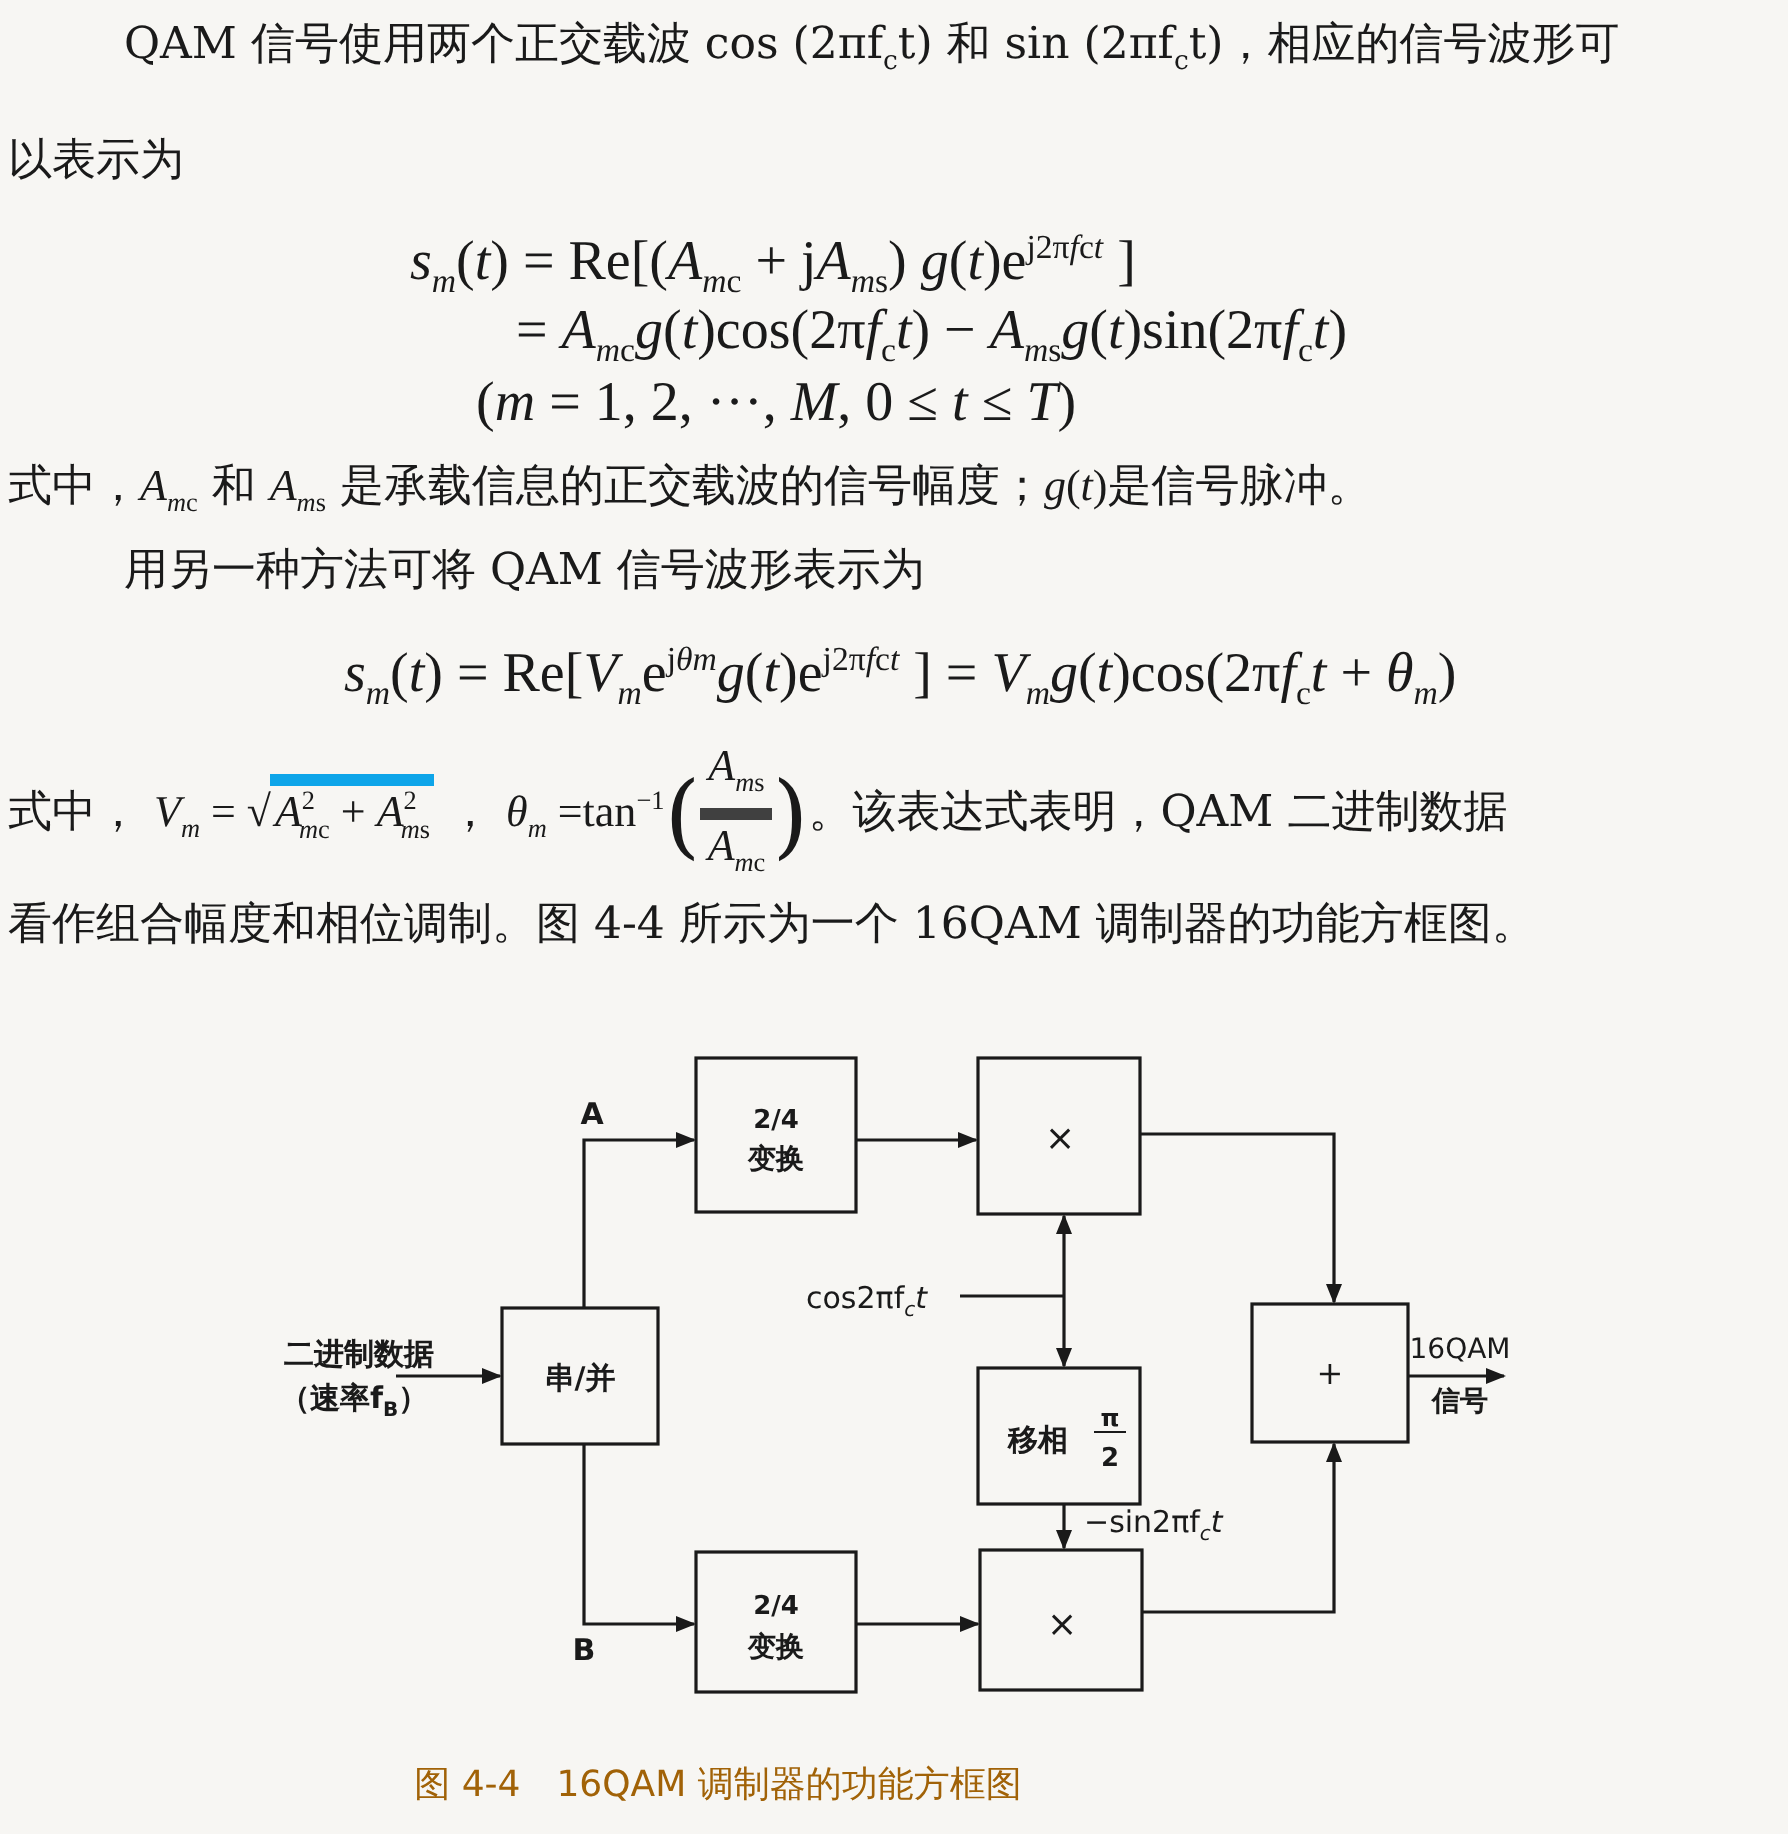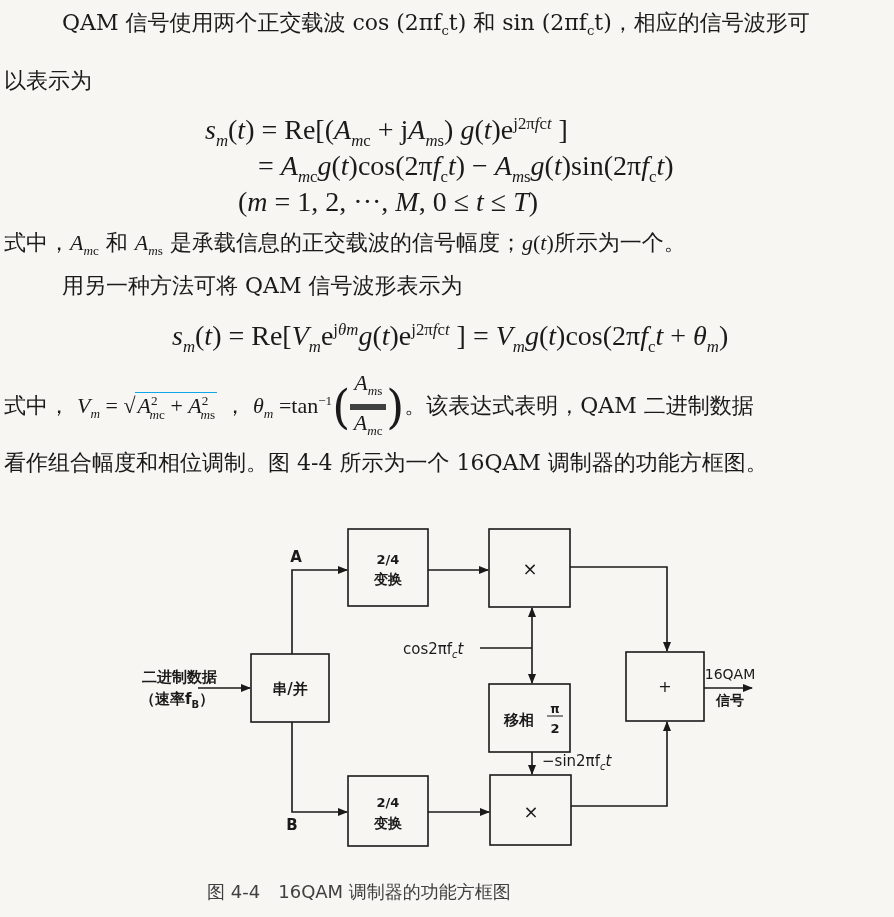--- a/index.html
+++ b/index.html
@@ -11,44 +11,44 @@
     position:relative;
   }
   .line { position:absolute; left:0; font-size:22px; white-space:nowrap; line-height:30px; }
   .math { font-family:Liberation Serif, serif; }
   sub, sup { font-size:0.6em; }
   .eq { position:absolute; font-family:"Liberation Serif", serif; font-size:28px; white-space:nowrap; line-height:32px; }
   .frac { display:inline-block; vertical-align:middle; text-align:center; }
   .frac span { display:block; line-height:26px; }
   .frac .num { border-bottom:6px solid #404040; padding:0 4px; }
   .paren { font-size:46px; vertical-align:middle; font-weight:100; }
-  .sqrt { border-top:1px solid #0ea5e9; padding:0 2px; }
+  .sqrt { border-top:6px solid #0ea5e9; padding:0 2px; }
   svg text { font-family:"DejaVu Sans", sans-serif; }
-  .caption { position:absolute; top:880px; left:0; width:718px; text-align:center; font-family:"DejaVu Sans", "Liberation Sans", sans-serif; font-size:18px; color:#404040; }
+  .caption { position:absolute; top:880px; left:0; width:718px; text-align:center; font-family:"DejaVu Sans", "Liberation Sans", sans-serif; font-size:18px; color:#a16207; }
 </style>
 </head>
 <body>
 
 <div class="line" style="top:8px;left:62px;">
   <span>QAM 信号使用两个正交载波 cos (2πf</span><sub>c</sub><span>t) 和 sin (2πf</span><sub>c</sub><span>t)，相应的信号波形可</span>
 </div>
 <div class="line" style="top:66px;left:4px;">以表示为</div>
 
 <div class="eq" style="top:108px;left:205px;">
   <i>s</i><sub><i>m</i></sub>(<i>t</i>) = Re[(<i>A</i><sub><i>m</i>c</sub> + j<i>A</i><sub><i>m</i>s</sub>) <i>g</i>(<i>t</i>)e<sup>j2π<i>f</i>c<i>t</i></sup> ]
 </div>
 <div class="eq" style="top:150px;left:258px;">
   = <i>A</i><sub><i>m</i>c</sub><i>g</i>(<i>t</i>)cos(2π<i>f</i><sub>c</sub><i>t</i>) − <i>A</i><sub><i>m</i>s</sub><i>g</i>(<i>t</i>)sin(2π<i>f</i><sub>c</sub><i>t</i>)
 </div>
 <div class="eq" style="top:186px;left:238px;">
   (<i>m</i> = 1, 2, ···, <i>M</i>, 0 ≤ <i>t</i> ≤ <i>T</i>)
 </div>
 
 <div class="line" style="top:228px;left:4px;">
-  <span>式中，</span><span class="math"><i>A</i><sub><i>m</i>c</sub></span> <span>和</span> <span class="math"><i>A</i><sub><i>m</i>s</sub></span> <span>是承载信息的正交载波的信号幅度；</span><span class="math"><i>g</i>(<i>t</i>)</span><span>所示为一个。</span>
+  <span>式中，</span><span class="math"><i>A</i><sub><i>m</i>c</sub></span> <span>和</span> <span class="math"><i>A</i><sub><i>m</i>s</sub></span> <span>是承载信息的正交载波的信号幅度；</span><span class="math"><i>g</i>(<i>t</i>)</span><span>是信号脉冲。</span>
 </div>
 
 <div class="line" style="top:271px;left:62px;">用另一种方法可将 QAM 信号波形表示为</div>
 
 <div class="eq" style="top:314px;left:172px;">
   <i>s</i><sub><i>m</i></sub>(<i>t</i>) = Re[<i>V</i><sub><i>m</i></sub>e<sup>j<i>θm</i></sup><i>g</i>(<i>t</i>)e<sup>j2π<i>f</i>c<i>t</i></sup> ] = <i>V</i><sub><i>m</i></sub><i>g</i>(<i>t</i>)cos(2π<i>f</i><sub>c</sub><i>t</i> + <i>θ</i><sub><i>m</i></sub>)
 </div>
 
 <div class="line" style="top:370px;left:4px;line-height:56px;">
   <span>式中，</span>

